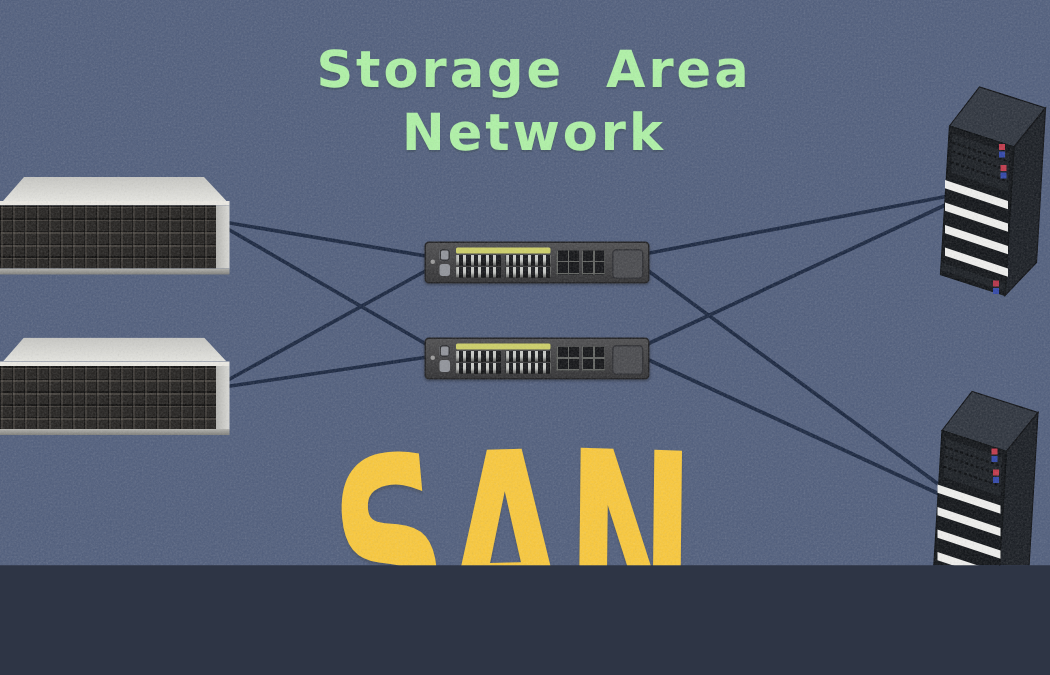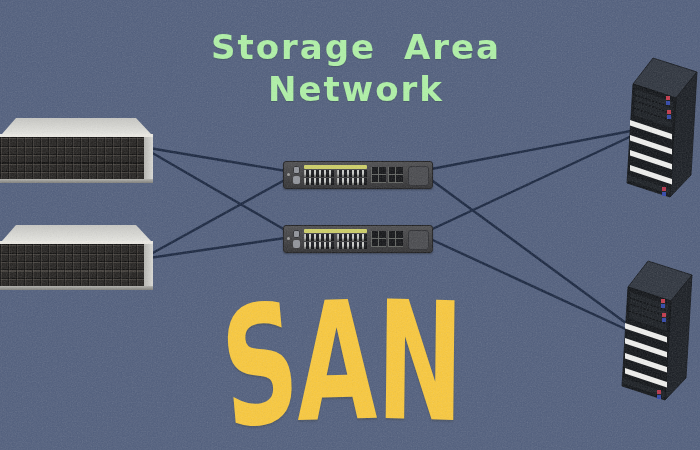--- a/index.html
+++ b/index.html
@@ -1,17 +1,17 @@
 <!DOCTYPE html>
 <html><head>
 <meta charset="utf-8">
 <style>
   html,body{margin:0;padding:0;background:#2e3545;}
   #stage{
-    position:relative;width:700px;height:450px;overflow:hidden;
+    position:relative;width:700px;height:377px;overflow:hidden;
     background:#4f5d7c;
     font-family:"DejaVu Sans","Liberation Sans",sans-serif;
   }
   .abs{position:absolute;}
   
   #title{
     left:6px;top:26px;width:700px;text-align:center;
     color:#aff3a6;font-weight:bold;font-size:34px;line-height:42px;
     letter-spacing:2px;word-spacing:14px;
     text-shadow:0 1px 1px rgba(20,40,30,.25);

